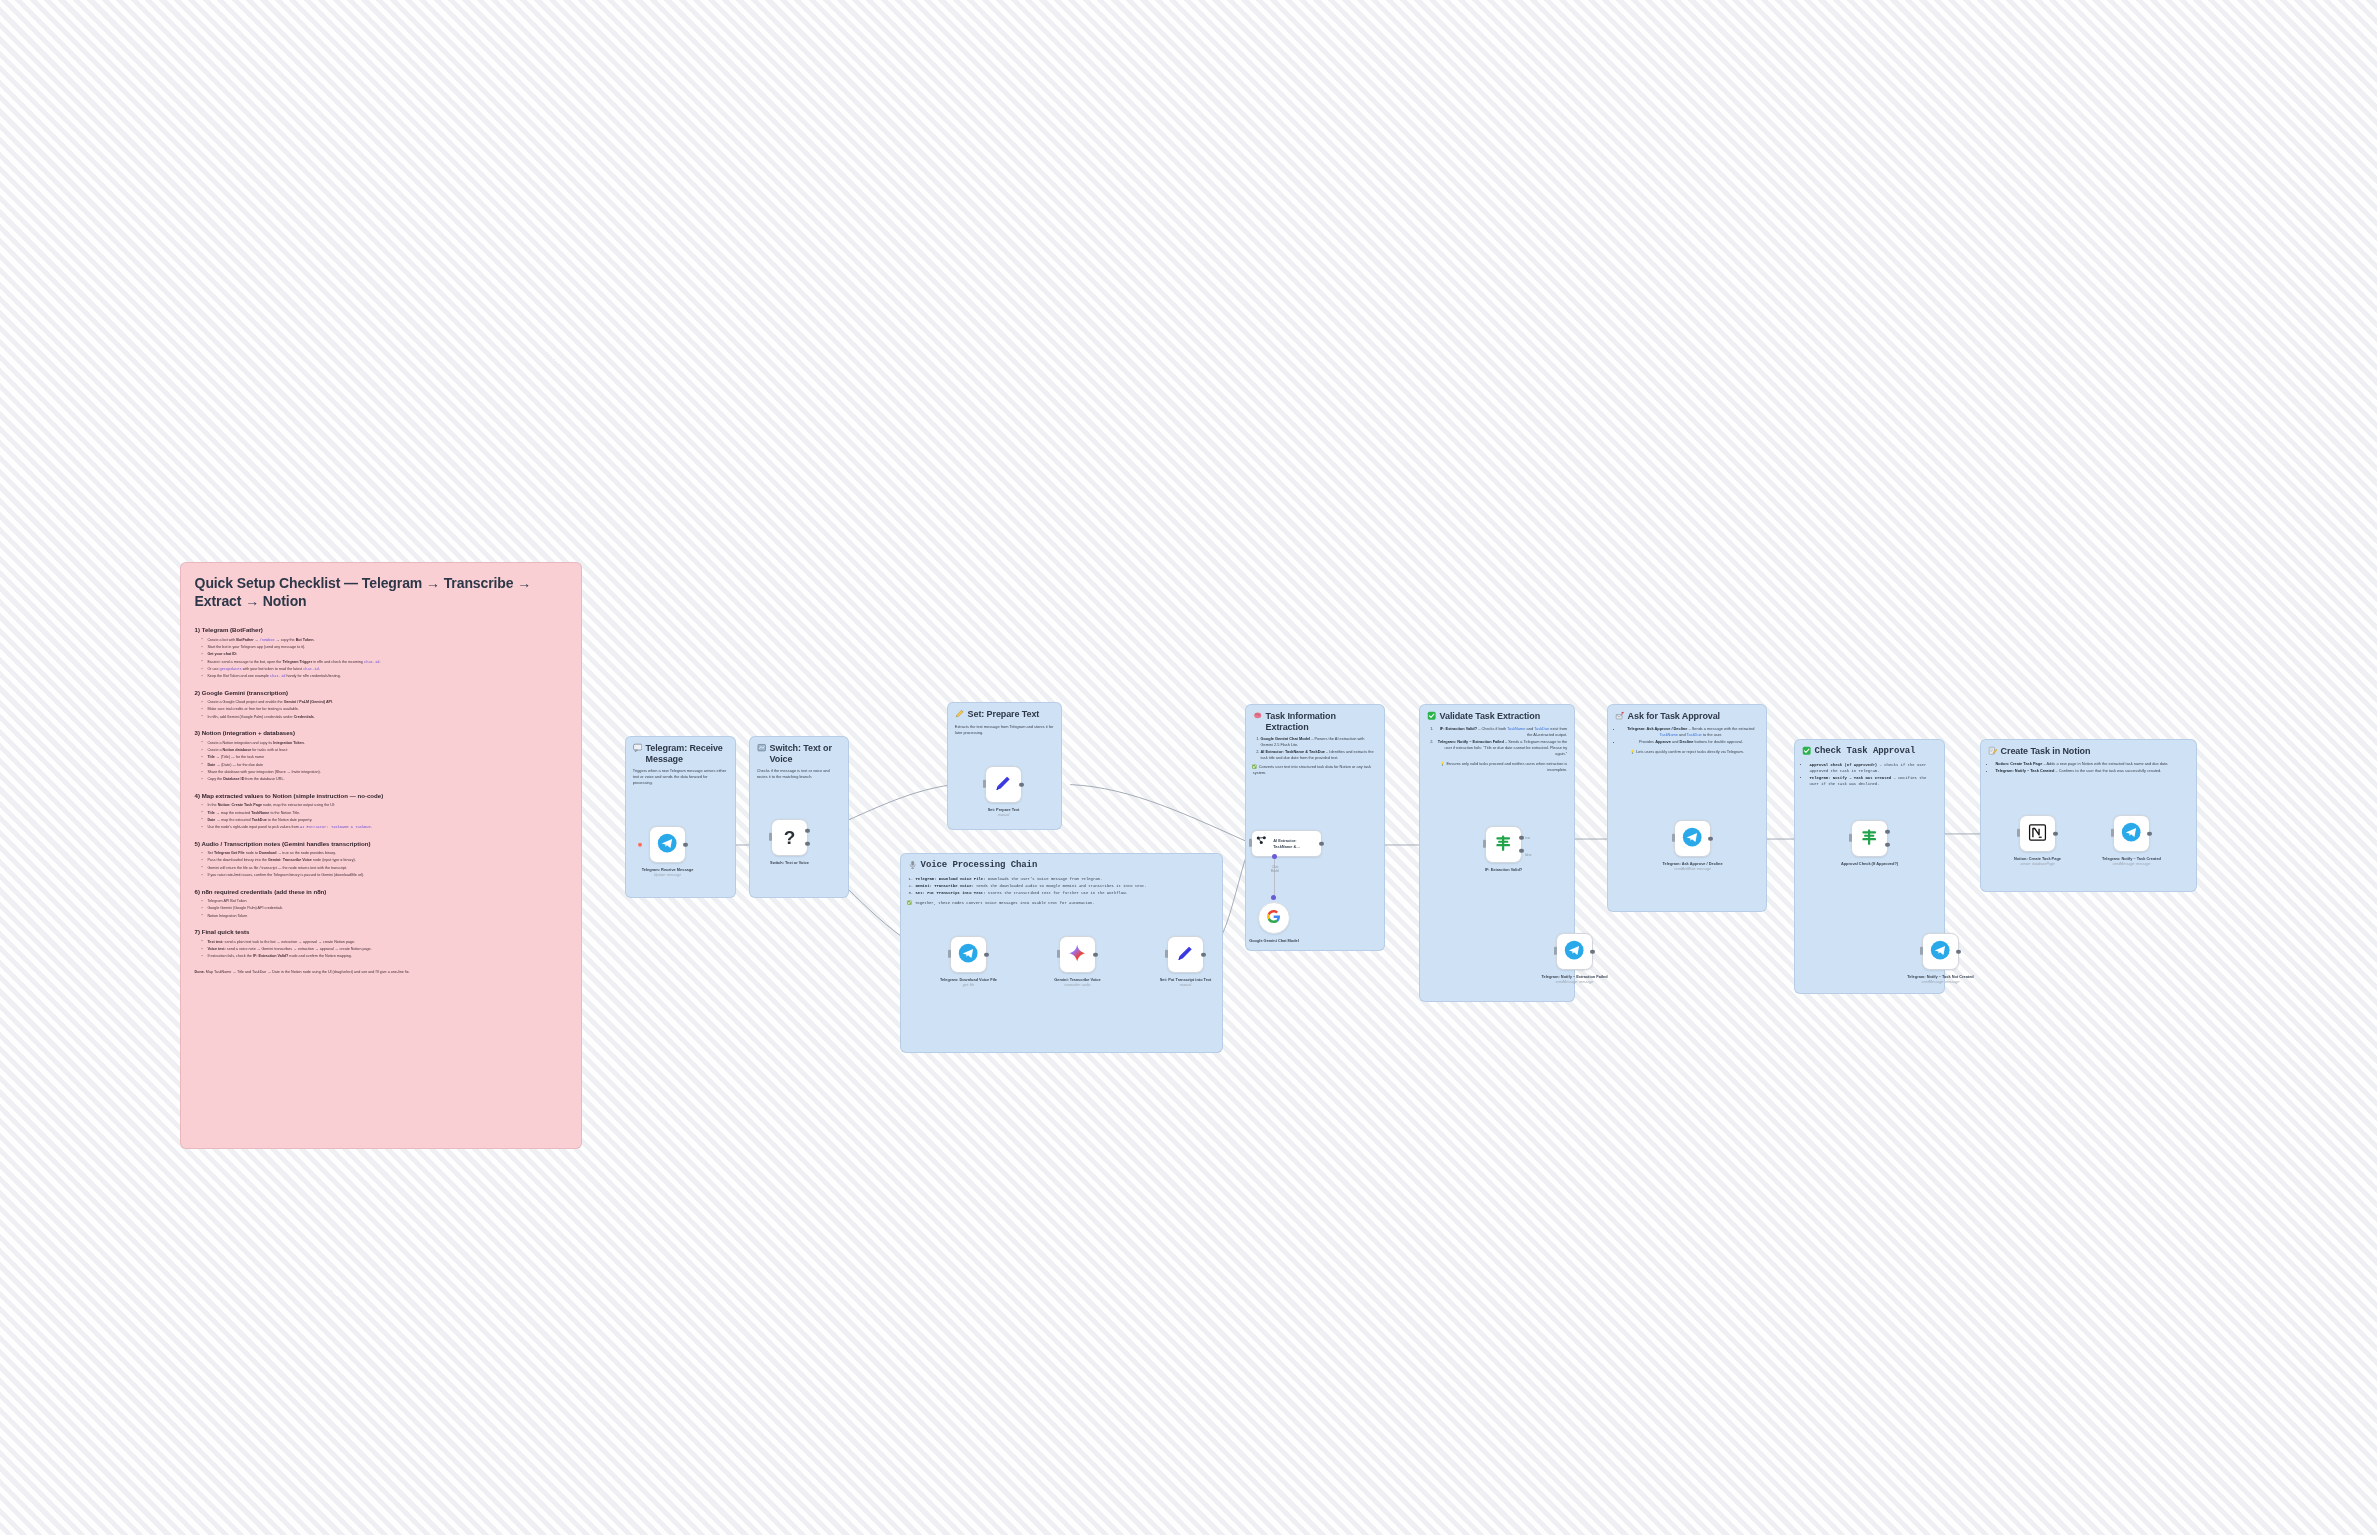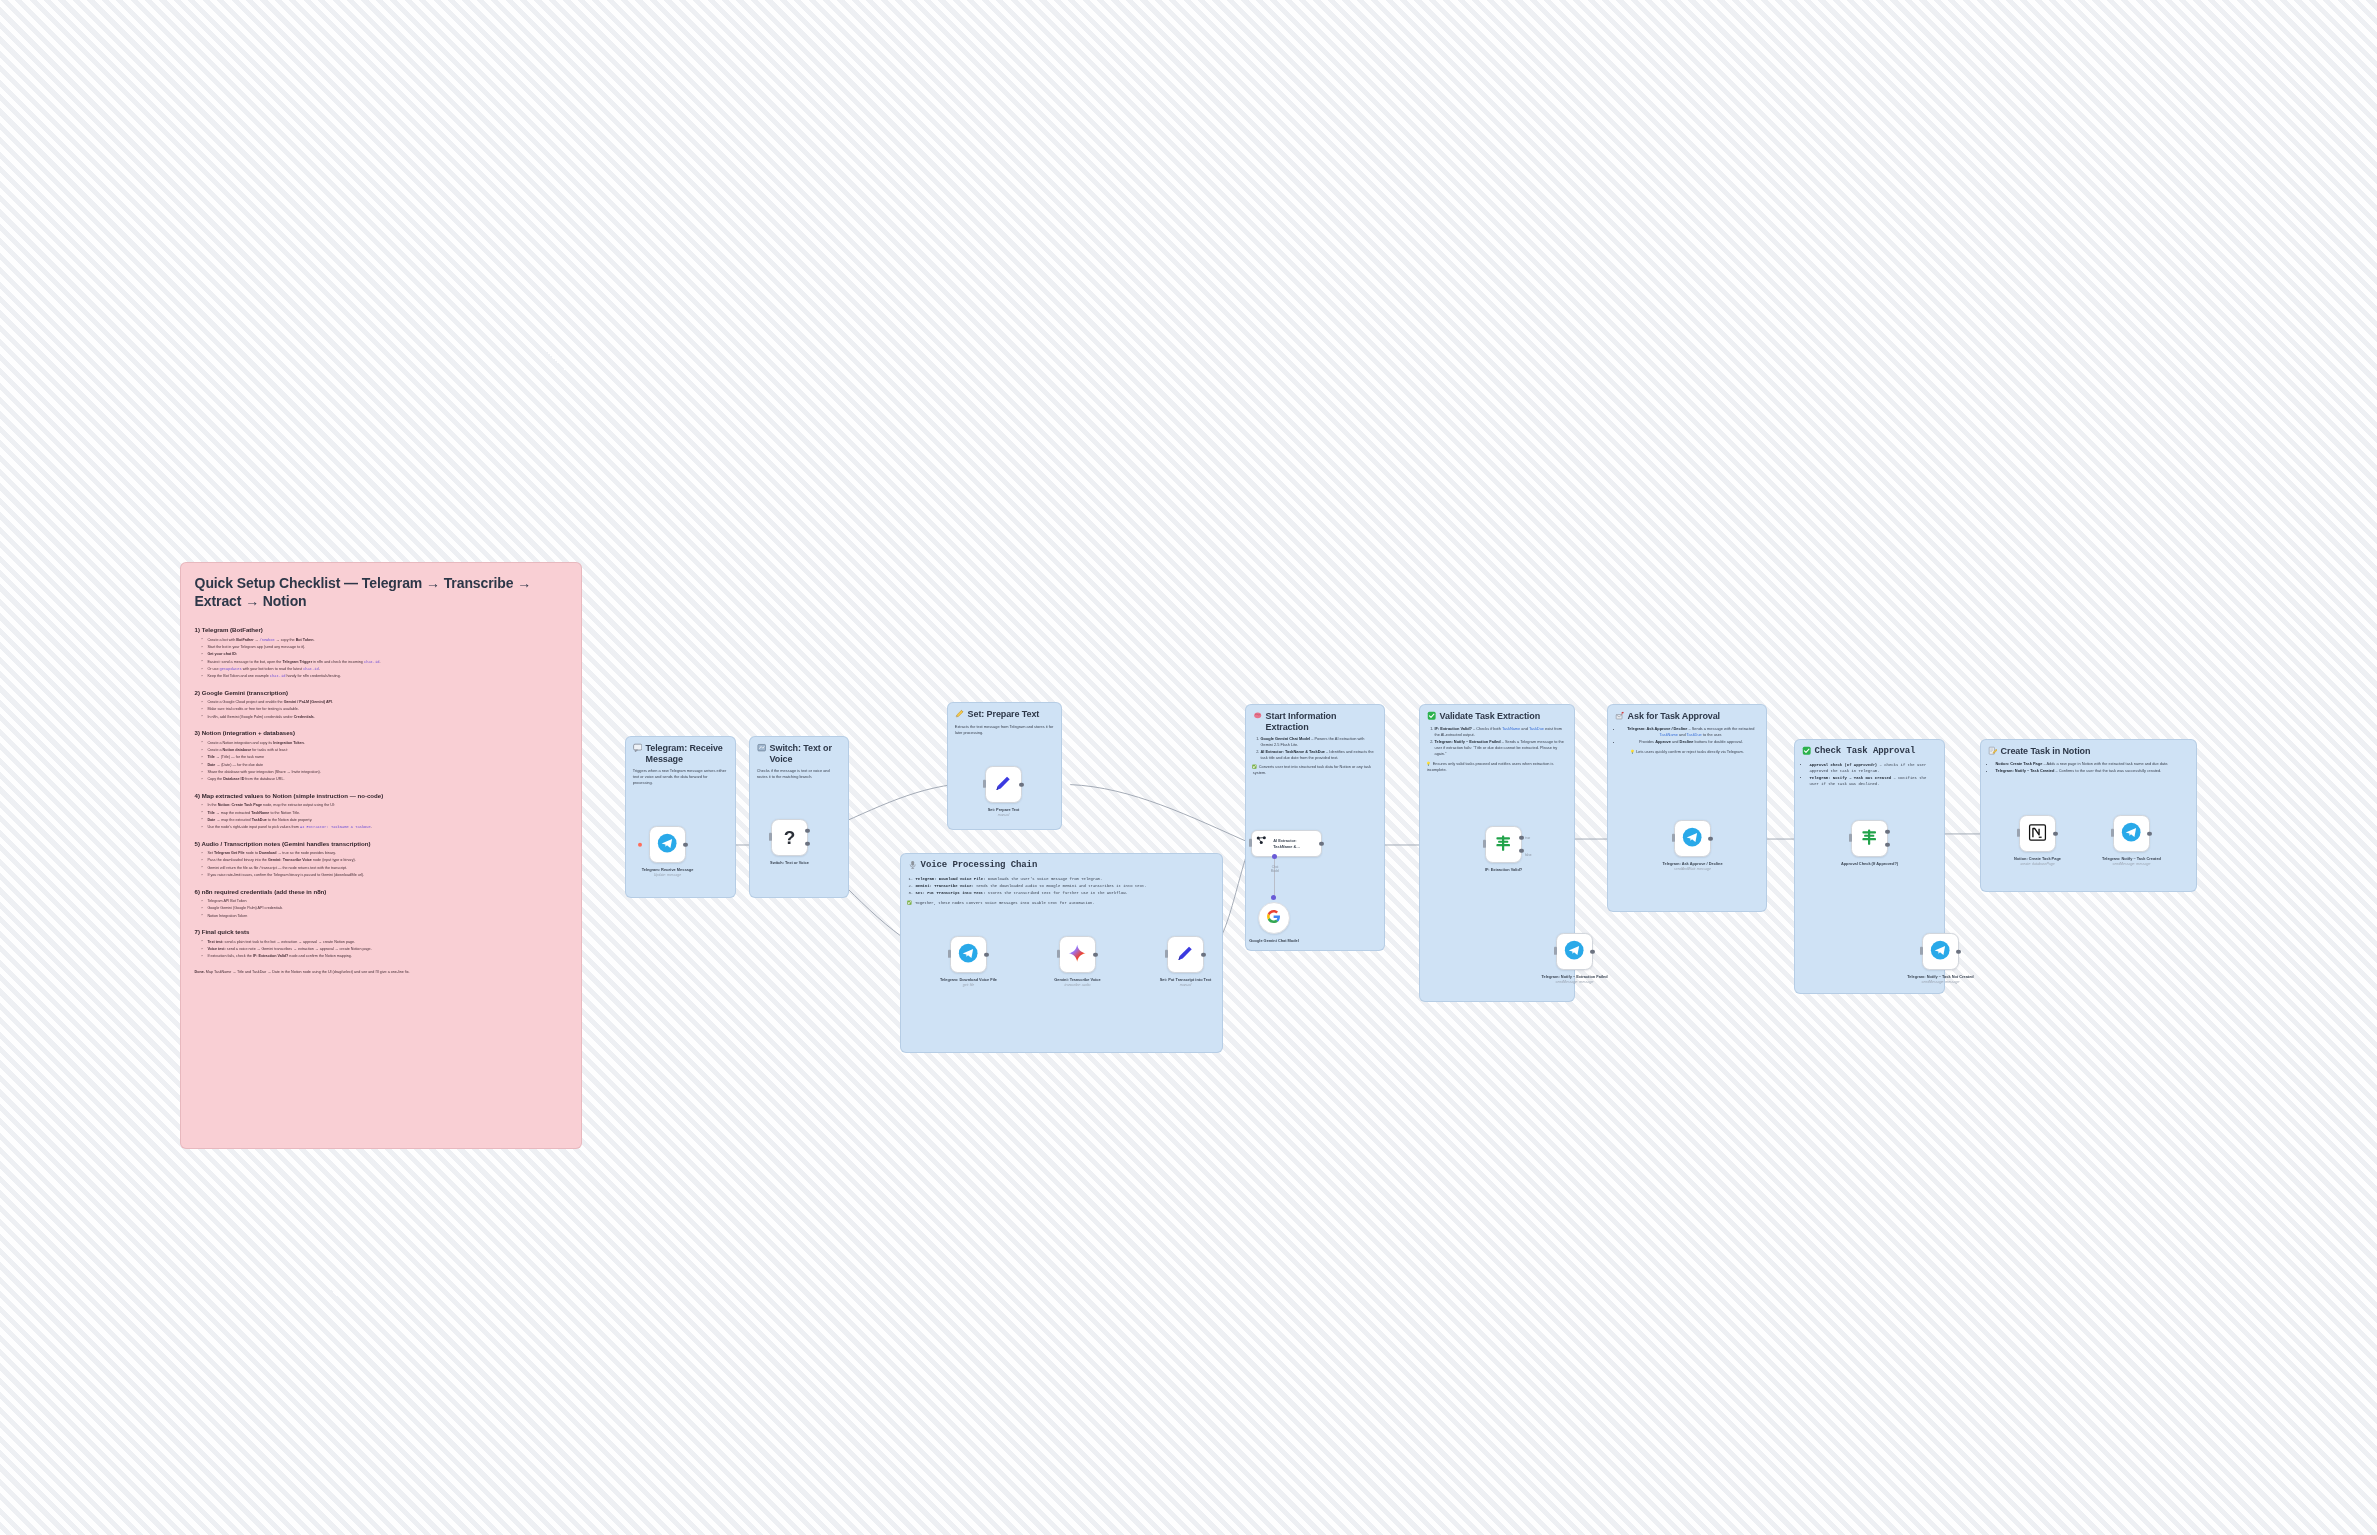--- a/index.html
+++ b/index.html
@@ -366,21 +366,21 @@
   </div>
 
   <div class="sticky blue" style="left:1245px; top:704px; width:140px; height:247px;">
     <div class="note-title">
       <span class="ticon">
         <svg width="9.4" height="9.4" viewBox="0 0 16 16">
             <path d="M2 7.5 C2 4.6 4.3 2.6 8 2.6 C11.7 2.6 14 4.6 14 7.5 C14 10.4 11.7 12.2 8 12.2 C4.3 12.2 2 10.4 2 7.5 Z" fill="#e8738c"></path>
             <path d="M3.4 6.4 C5 5.2 7 5 8 6 C9 7 11 6.6 12.6 5.6" stroke="#b5495f" stroke-width="0.9" fill="none"></path>
           </svg>
       </span>
-      <span>Start Information Extraction</span>
+      <span>Task Information Extraction</span>
     </div>
     <div class="note-body">
       <ol id="tie-list">
           <li><b>Google Gemini Chat Model</b> – Powers the AI extraction with Gemini 2.5 Flash Lite.</li>
           <li><b>AI Extractor: TaskName &amp; TaskDue</b> – Identifies and extracts the task title and due date from the provided text.</li>
         </ol>
       <span class="tip">✅ Converts user text into structured task data for Notion or any task system.</span>
     </div>
   </div>
 
@@ -409,21 +409,21 @@
         <path fill="#34A853" d="M12 22c2.8 0 5.1-.9 6.8-2.5l-3.24-2.5c-.87.6-2.04 1-3.56 1-2.72 0-5.03-1.8-5.86-4.3l-3.35 2.6C4.5 19.7 8 22 12 22z"></path>
         <path fill="#FBBC05" d="M6.14 13.7c-.22-.6-.34-1.3-.34-2s.12-1.4.33-2L2.78 7.1A10 10 0 0 0 1.7 11.7c0 1.6.39 3.2 1.08 4.6z"></path>
         <path fill="#EA4335" d="M12 5.5c1.93 0 3.23.8 3.97 1.5l2.9-2.8C17.08 2.5 14.8 1.5 12 1.5 8 1.5 4.5 3.8 2.78 7.1l3.35 2.6C6.97 7.2 9.28 5.5 12 5.5z"></path>
       </svg>
     </span>
     <span class="node-label" style="width:73px;">
       <span>Google Gemini Chat Model</span>
     </span>
   </div>
 
-  <div class="sticky blue" style="left:1419px; top:704px; width:156px; height:298px;">
+  <div class="sticky blue" style="left:1419px; top:704px; width:156px; height:298px;text-align:right;">
     <div class="note-title">
       <span class="ticon">
         <svg width="9.4" height="9.4" viewBox="0 0 16 16">
             <rect x="1.3" y="1.3" width="13.4" height="13.4" rx="2.6" fill="#2bb24c"></rect>
             <path d="M4.2 8.2 L6.8 10.8 L11.8 5.2" stroke="#fff" stroke-width="1.8" fill="none" stroke-linecap="round" stroke-linejoin="round"></path>
           </svg>
       </span>
       <span>Validate Task Extraction</span>
     </div>
     <div class="note-body">

